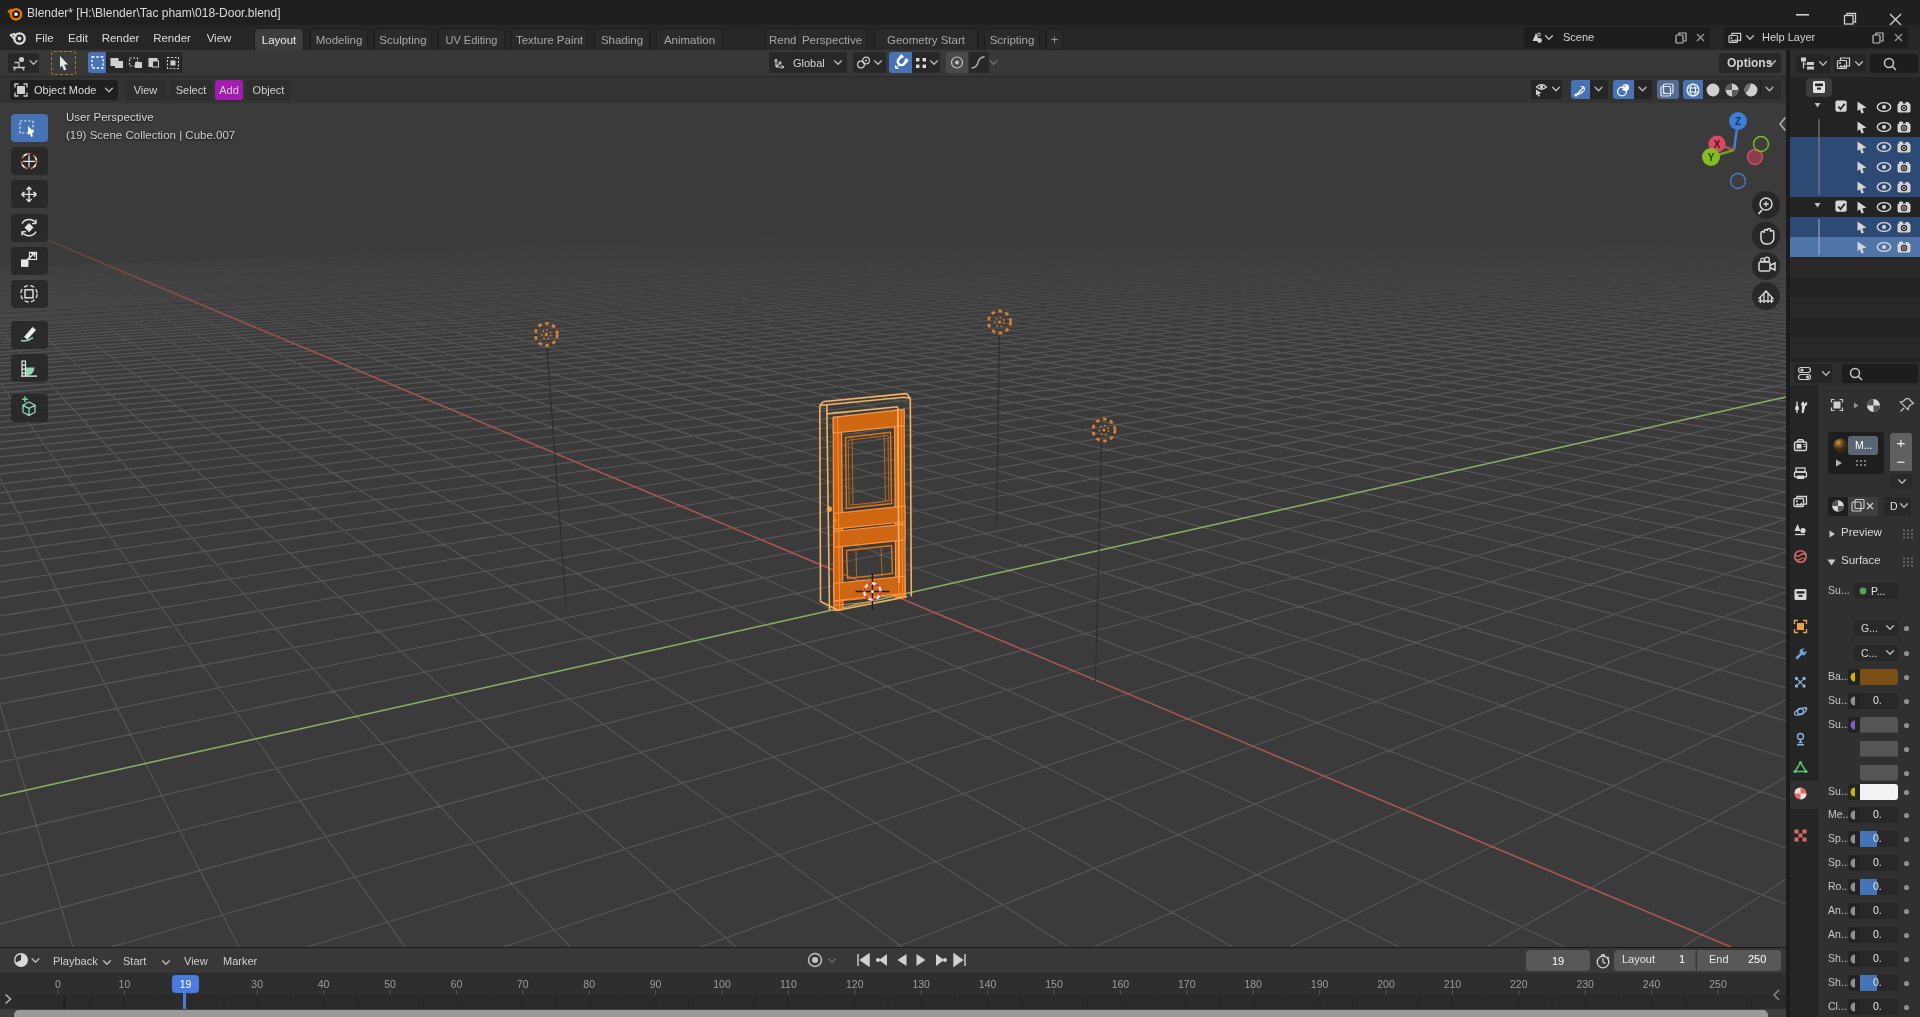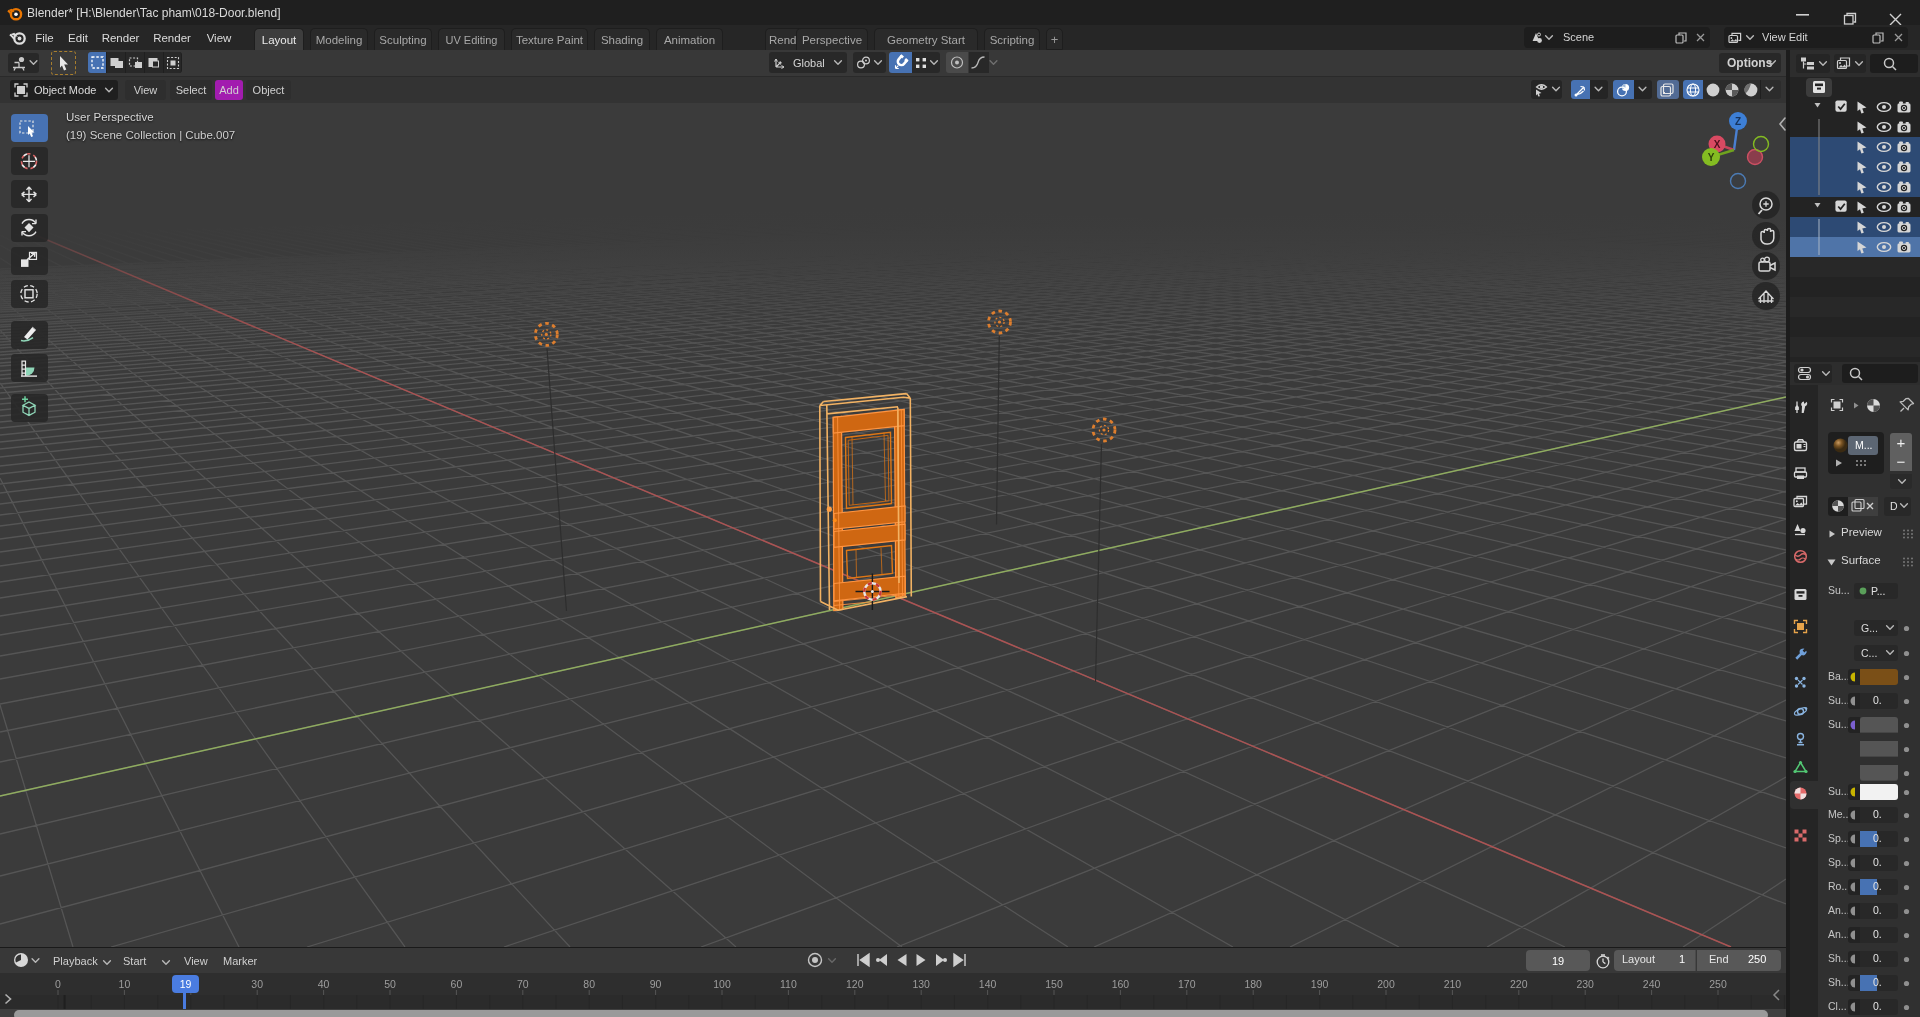--- a/index.html
+++ b/index.html
@@ -69,21 +69,21 @@
 <div class="abs" style="left:1724px;top:27px;width:184px;height:21px;background:#1d1d1d;border-radius:4px;"></div>
 <svg class="abs" style="left:1728px;top:31px;" width="15" height="14" viewBox="0 0 15 14">
     <rect x="1" y="4.5" width="8.5" height="7" rx="1" fill="none" stroke="#cfcfcf" stroke-width="1.2"></rect>
     <path d="M4 4.5 v-2.2 h8.6 v7 h-2.2" fill="none" stroke="#cfcfcf" stroke-width="1.2"></path>
     <circle cx="3.4" cy="7" r="0.9" fill="#cfcfcf"></circle>
     <path d="M2 10.5 l2.4-2.2 1.6 1.4 2-1.8 1.4 2.6" fill="#cfcfcf"></path>
   </svg>
 <svg class="abs" style="left:1744px;top:31px;" width="12" height="14" viewBox="0 0 12 14">
     <path d="M2.6 4.8l3.4 3.4l3.4 -3.4" stroke="#b8b8b8" stroke-width="1.4" fill="none" stroke-linecap="round" stroke-linejoin="round"></path>
   </svg>
-<div class="abs txt" style="left:1762px;top:31px;font-size:11px;color:#d5d5d5;font-weight:400;">View Edit</div>
+<div class="abs txt" style="left:1762px;top:31px;font-size:11px;color:#d5d5d5;font-weight:400;">Help Layer</div>
 <svg class="abs" style="left:1872px;top:31px;" width="14" height="14" viewBox="0 0 14 14">
     <rect x="1" y="4" width="7" height="8" rx="1" fill="none" stroke="#bdbdbd" stroke-width="1.2"></rect>
     <path d="M4 4 v-2 h7 v8 h-2" fill="none" stroke="#bdbdbd" stroke-width="1.2"></path>
   </svg>
 <svg class="abs" style="left:1892px;top:31px;" width="13" height="13" viewBox="0 0 13 13">
     <path d="M3 3 l7 7 M10 3 l-7 7" stroke="#9a9a9a" stroke-width="1.3"></path>
   </svg>
 <div class="abs" style="left:0px;top:50px;width:1786px;height:27px;background:#383838;border-bottom:1px solid #2a2a2a;"></div>
 <div class="abs" style="left:8px;top:53px;width:31px;height:20px;background:#282828;border-radius:3px;"></div>
 <svg class="abs" style="left:11px;top:55px;" width="17" height="16" viewBox="0 0 17 16">

